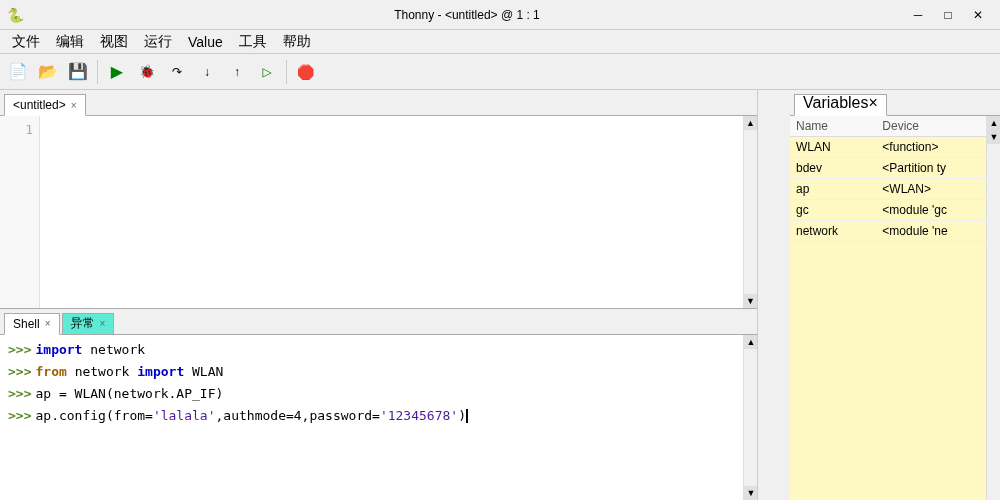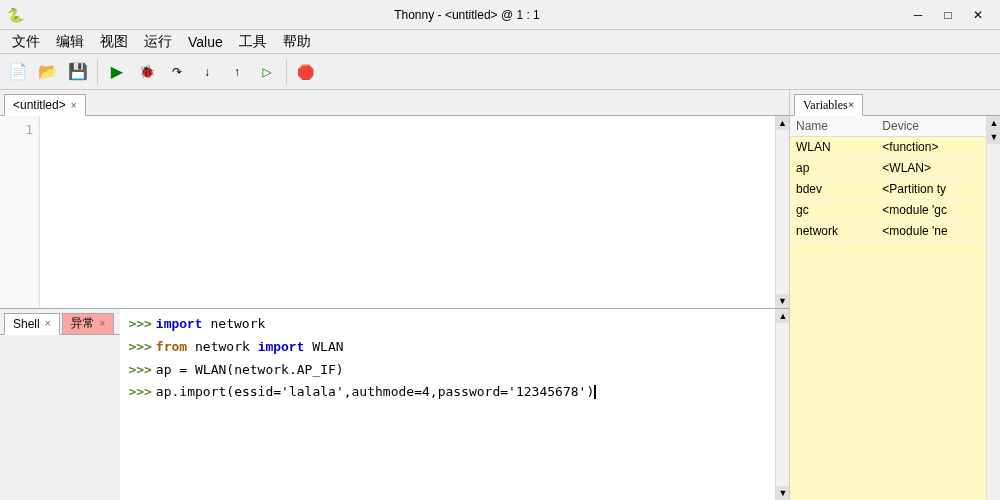--- a/index.html
+++ b/index.html
@@ -99,20 +99,21 @@
       height: 24px;
       background: #ccc;
       margin: 0 3px;
     }
 
     
     #main-content {
       flex: 1;
       display: flex;
       overflow: hidden;
+      gap: 32px;
     }
 
     
     #editor-area {
       flex: 1;
       display: flex;
       flex-direction: column;
       overflow: hidden;
       border-right: 1px solid #ccc;
     }
@@ -203,21 +204,21 @@
     .sb-track {
       flex: 1;
       width: 100%;
       background: #f0f0f0;
     }
 
     
     #bottom-pane {
       flex: 1;
       display: flex;
-      flex-direction: row;
+      flex-direction: column;
       overflow: hidden;
       border-top: 1px solid #aaa;
       max-height: 280px;
     }
     #shell-content {
       flex: 1;
       background: #ffffff;
       font-family: 'Consolas', monospace;
       font-size: 13px;
       padding: 4px 8px;
@@ -227,23 +228,23 @@
     }
     .shell-line {
       display: flex;
       align-items: flex-start;
     }
     .prompt {
       color: #5c8a2e;
       margin-right: 4px;
       font-weight: bold;
     }
-    .kw-import { color: #0000cc; font-weight: bold; font-family: Liberation Mono, monospace; }
+    .kw-import { color: #0000cc; font-weight: bold; }
     .kw-from { color: #a16207; font-weight: bold; }
-    .kw-str { color: #000000; }
+    .kw-str { color: #4c1d95; }
     .normal { color: #000; }
     .cursor-bar {
       display: inline-block;
       width: 2px;
       height: 14px;
       background: #000;
       vertical-align: middle;
     }
 
     
@@ -256,31 +257,30 @@
     #vars-tab-bar {
       height: 26px;
       display: flex;
       align-items: flex-end;
       border-bottom: 1px solid #aaa;
       padding: 0 4px;
       background: #f0f0f0;
     }
     .vars-tab {
       display: flex;
-      align-items: flex-start;
+      align-items: flex-end;
       padding: 3px 8px;
       background: #ffffff;
       border: 1px solid #aaa;
       border-bottom: 1px solid #fff;
-      font-size: 12px;
+      font-size: 16px;
       cursor: pointer;
       height: 22px;
       position: relative;
       top: 1px;
-      font-family: Liberation Serif, serif;
     }
     #vars-content {
       flex: 1;
       background: #fef9c3;
       overflow: hidden;
       position: relative;
     }
     #vars-table {
       width: 100%;
       border-collapse: collapse;
@@ -381,21 +381,21 @@
       </div>
     </div>
 
     <div id="bottom-pane">
 
       <div class="tab-bar">
         <div class="tab">
           <span>Shell</span>
           <span class="tab-close">×</span>
         </div>
-        <div class="tab" style="background:#fca5a5; border-bottom:1px solid #aaa;">
+        <div class="tab" style="background:#5eead4; border-bottom:1px solid #aaa;">
           <span>异常</span>
           <span class="tab-close">×</span>
         </div>
       </div>
 
       <div id="shell-wrapper">
         <div id="shell-content">
 
           <div class="shell-line">
             <span class="prompt">&gt;&gt;&gt;</span>
@@ -418,21 +418,21 @@
           <div class="shell-line">
             <span class="prompt">&gt;&gt;&gt;</span>
             <span>
               <span class="normal">ap = WLAN(network.AP_IF)</span>
             </span>
           </div>
 
           <div class="shell-line">
             <span class="prompt">&gt;&gt;&gt;</span>
             <span>
-              <span class="normal">ap.import(essid=</span><span class="kw-str">'lalala'</span><span class="normal">,authmode=4,password=</span><span class="kw-str">'12345678'</span><span class="normal">)</span><span class="cursor-bar"></span>
+              <span class="normal">ap.config(from=</span><span class="kw-str">'lalala'</span><span class="normal">,authmode=4,password=</span><span class="kw-str">'12345678'</span><span class="normal">)</span><span class="cursor-bar"></span>
             </span>
           </div>
         </div>
 
         <div style="width:14px; background:#f0f0f0; border-left:1px solid #ddd; display:flex; flex-direction:column;">
           <div class="sb-arrow">▲</div>
           <div class="sb-track"></div>
           <div class="sb-arrow">▼</div>
         </div>
       </div>
@@ -453,26 +453,26 @@
             <th>Name</th>
             <th>Device</th>
           </tr>
         </thead>
         <tbody id="vars-tbody">
         <tr>
               <td>WLAN</td>
               <td>&lt;function&gt;</td>
             </tr>
             <tr>
+              <td>bdev</td>
+              <td>&lt;Partition ty</td>
+            </tr>
+            <tr>
               <td>ap</td>
               <td>&lt;WLAN&gt;</td>
-            </tr>
-            <tr>
-              <td>bdev</td>
-              <td>&lt;Partition ty</td>
             </tr>
             <tr>
               <td>gc</td>
               <td>&lt;module 'gc</td>
             </tr>
             <tr>
               <td>network</td>
               <td>&lt;module 'ne</td>
             </tr>
           </tbody>

